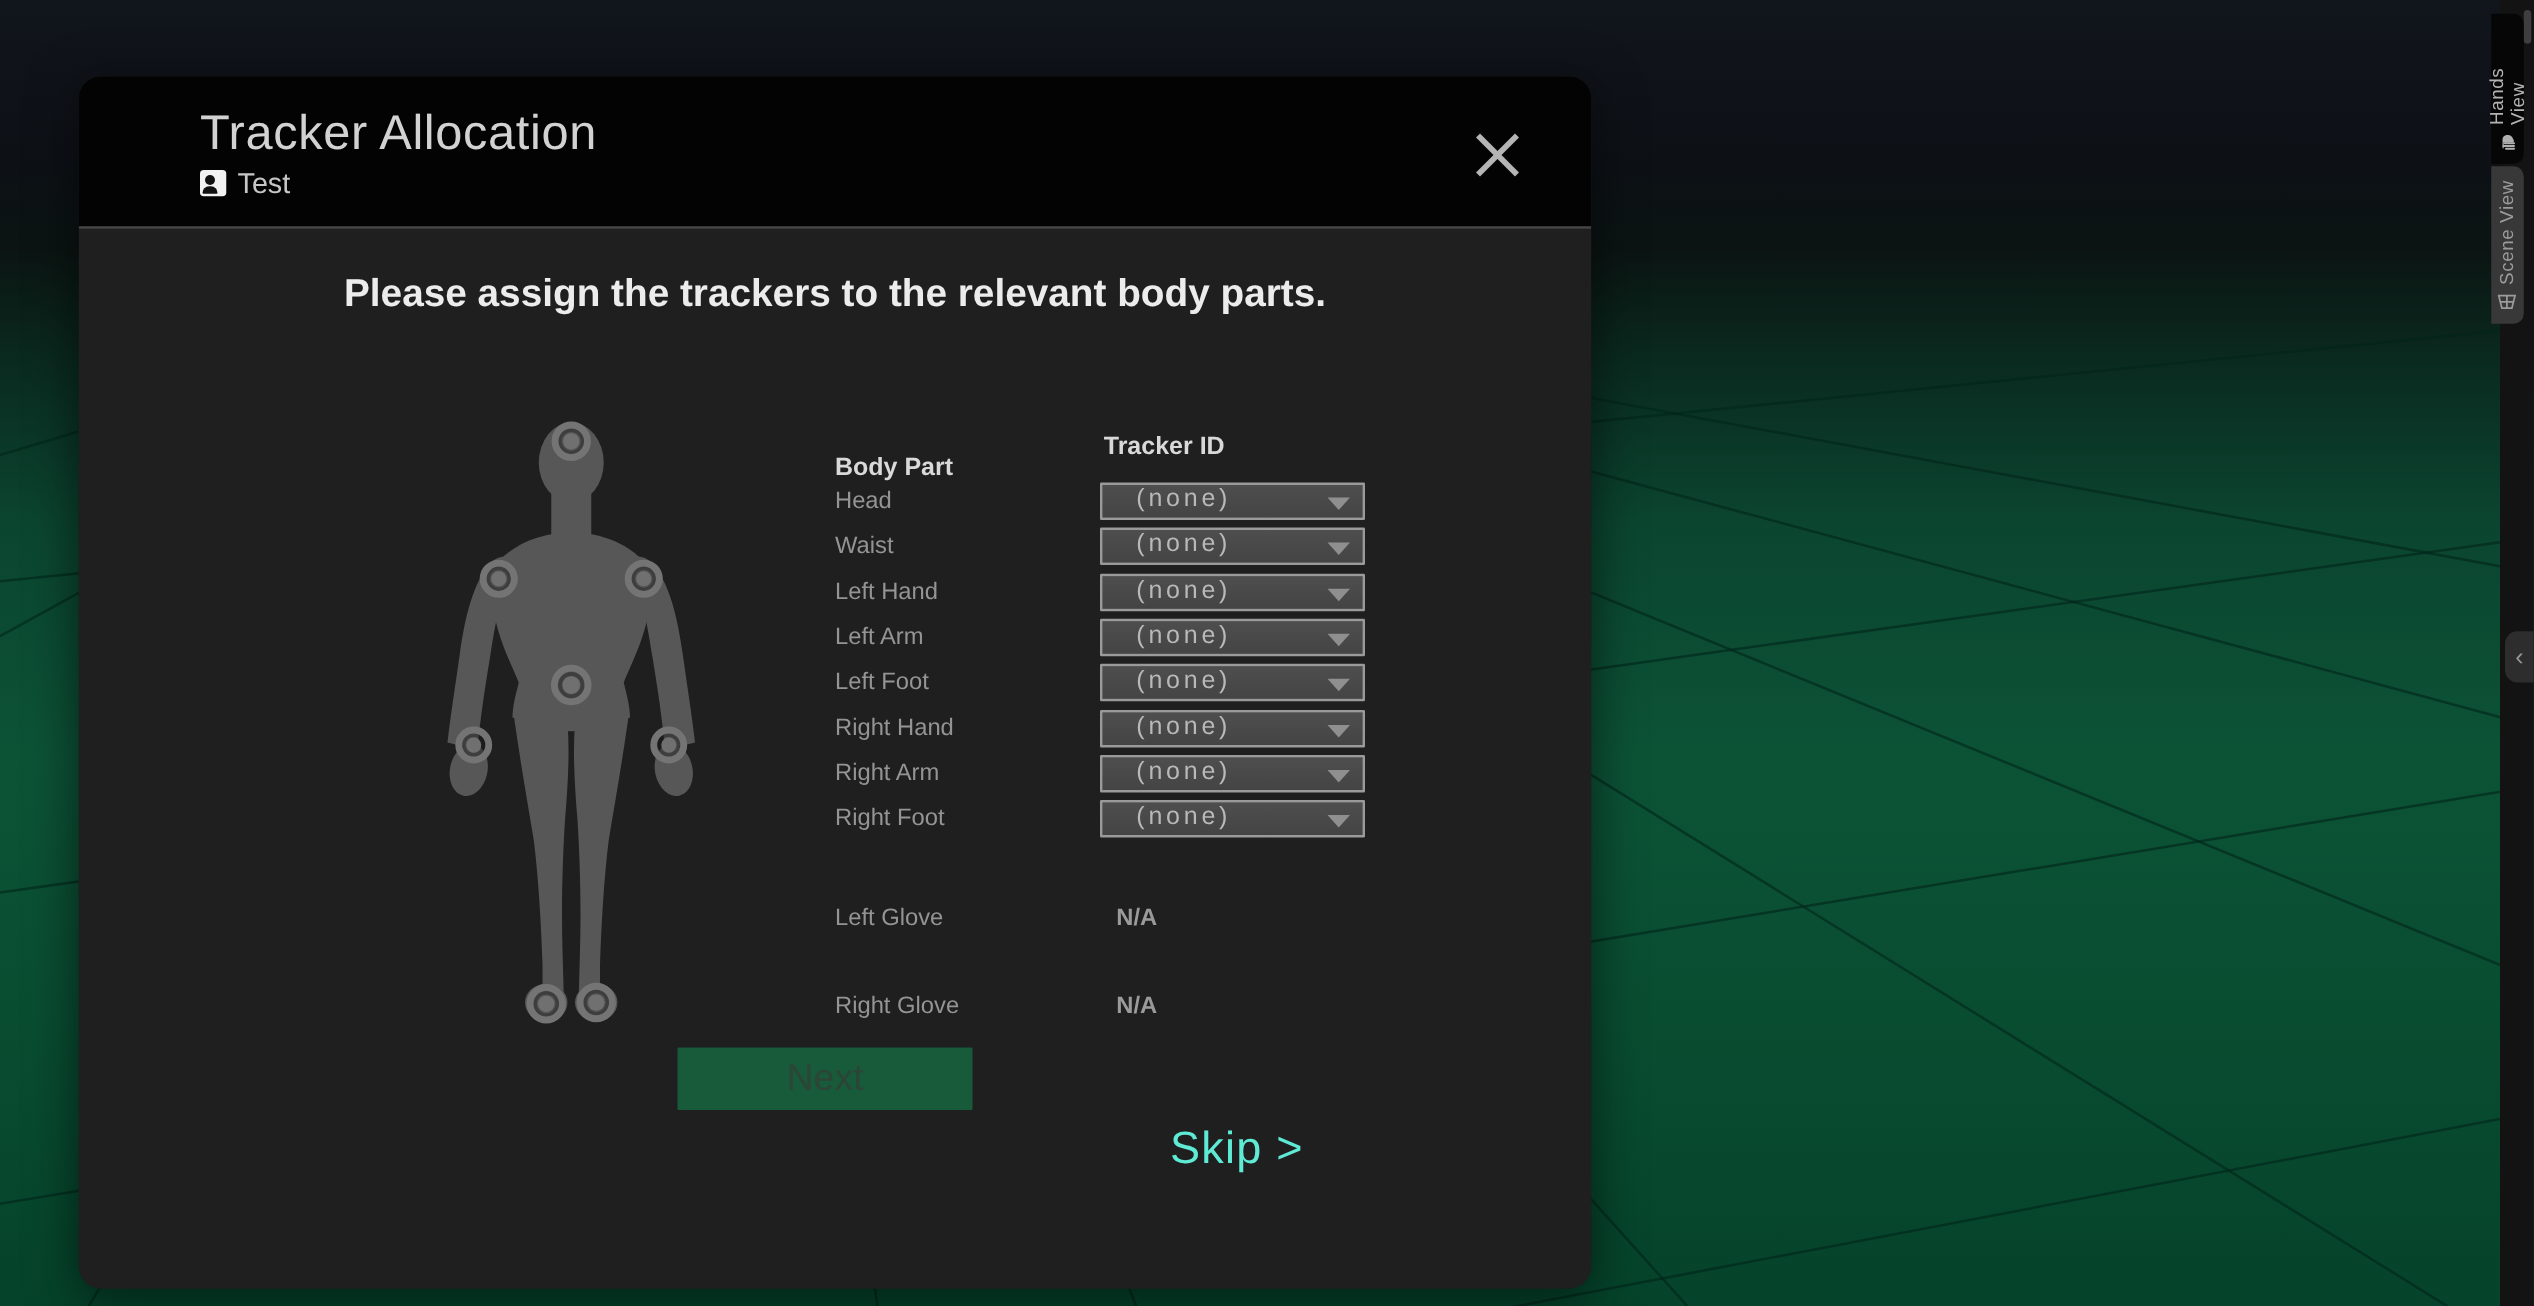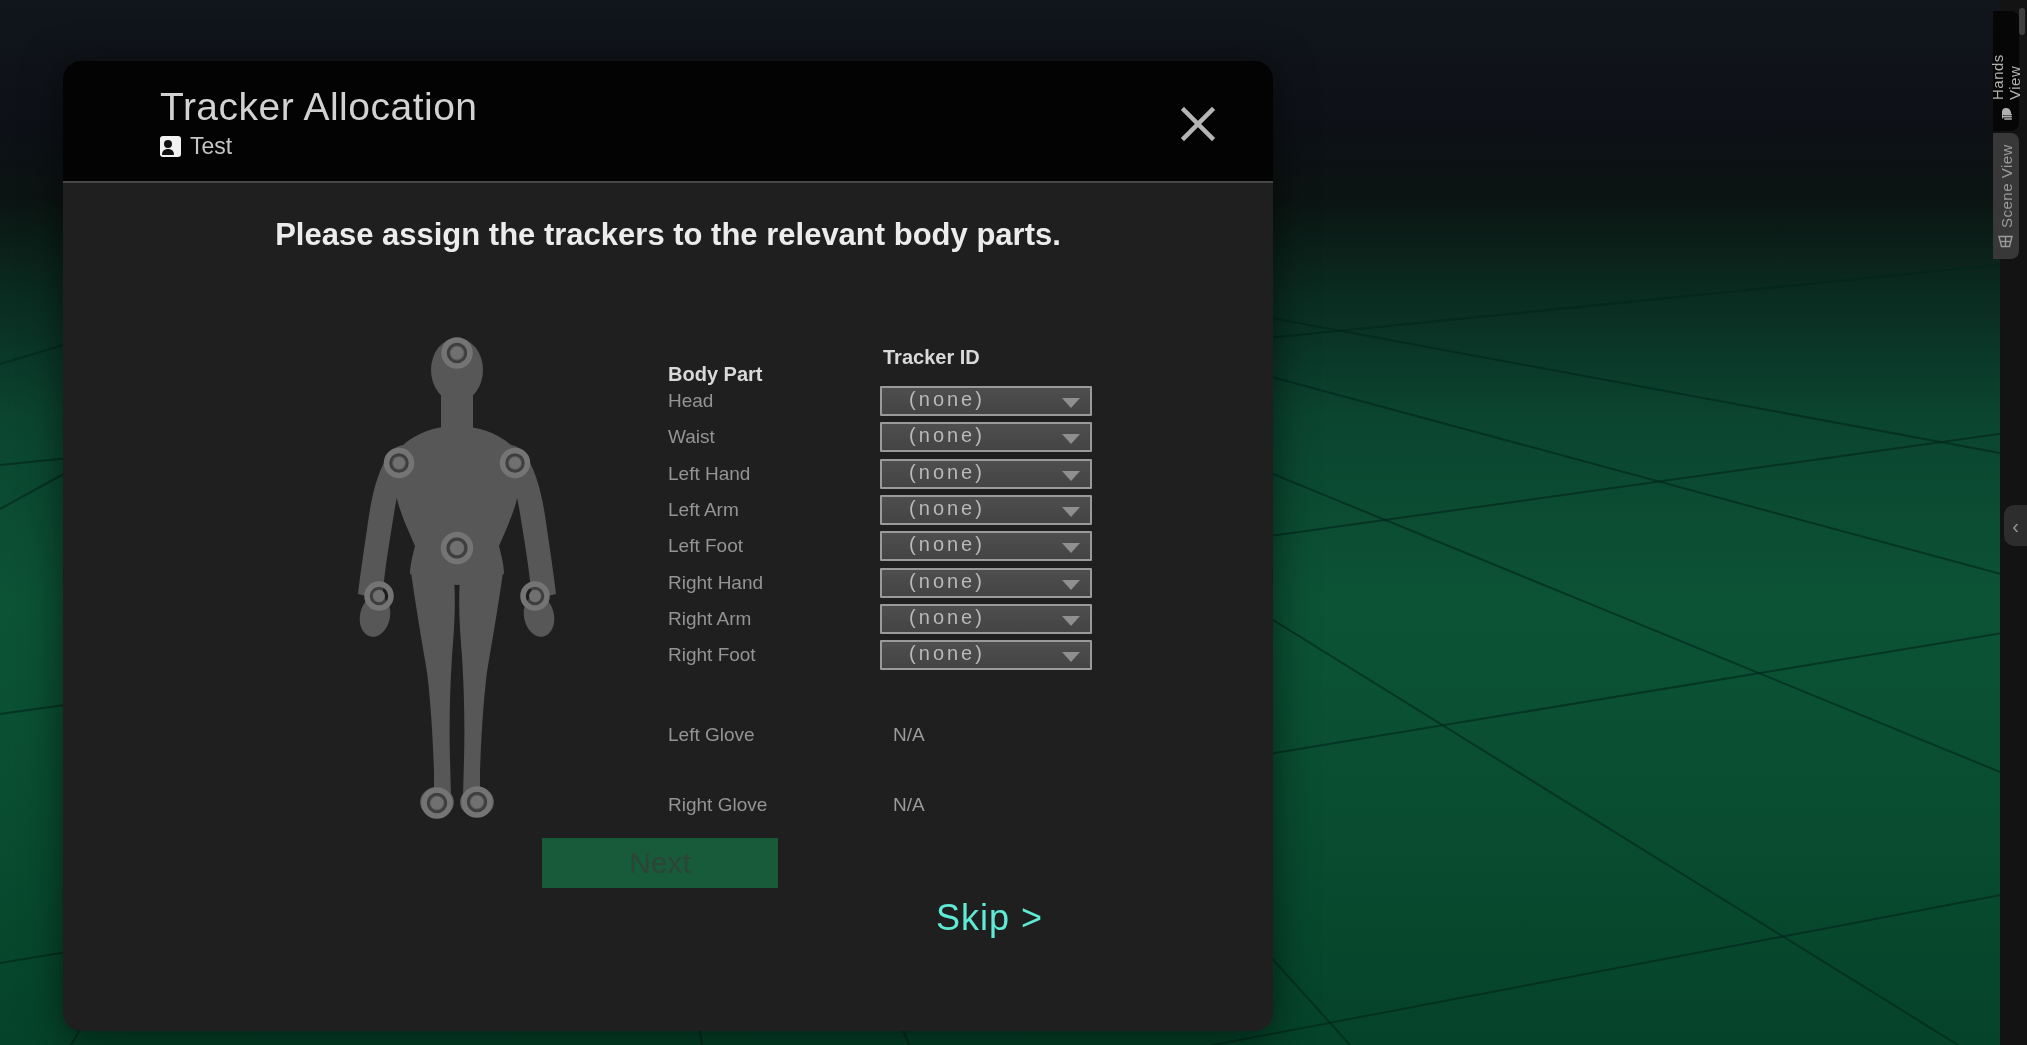--- a/index.html
+++ b/index.html
@@ -75,21 +75,21 @@
   .t-select .val{
     font-size:20px;color:#b9b9b9;letter-spacing:3px;padding-right:78px;
   }
   .t-select .caret{
     position:absolute;right:10px;top:10px;width:0;height:0;
     border-left:9px solid transparent;border-right:9px solid transparent;
     border-top:10px solid #8f8f8f;
   }
   .glove-row{position:absolute;left:0;width:100%;height:22px;}
   .glove-row .t-label{top:-4px;}
-  .glove-row .na{position:absolute;left:830px;top:0;font-size:19px;font-weight:normal;color:#9a9a9a;}
+  .glove-row .na{position:absolute;left:830px;top:0;font-size:19px;font-weight:bold;color:#9a9a9a;}
   
   .next-btn{
     position:absolute;left:479px;top:777px;width:236px;height:50px;
     background:#175b3a;border:none;border-radius:1px;cursor:pointer;
     font-family:inherit;font-size:30px;color:#2c4536;
   }
   .skip-link{
     position:absolute;left:840px;top:836px;width:140px;text-align:right;
     font-size:36px;color:#5eead4;cursor:pointer;letter-spacing:1px;
   }

